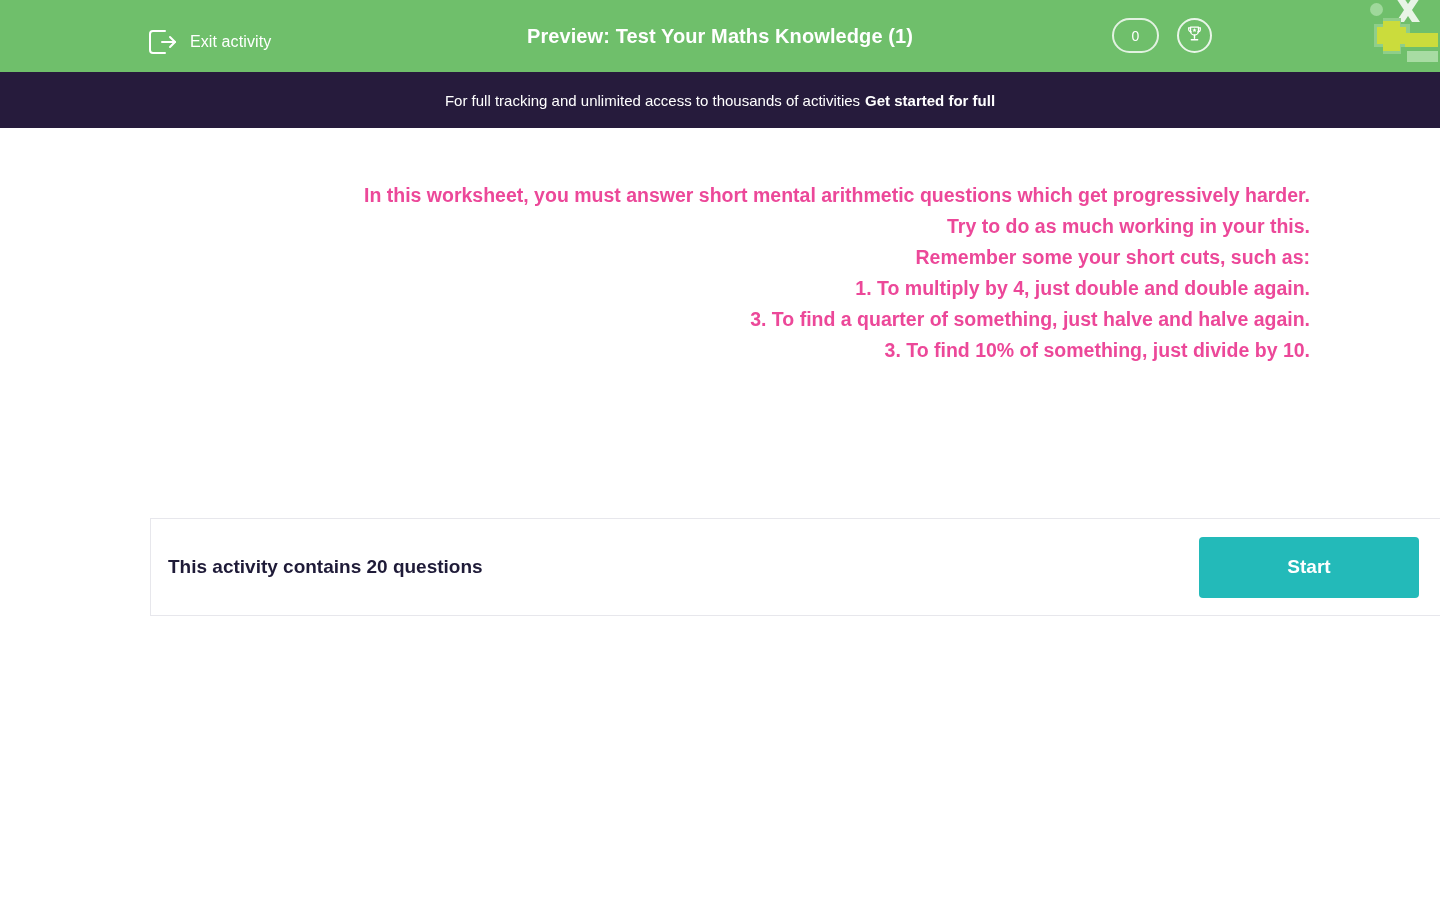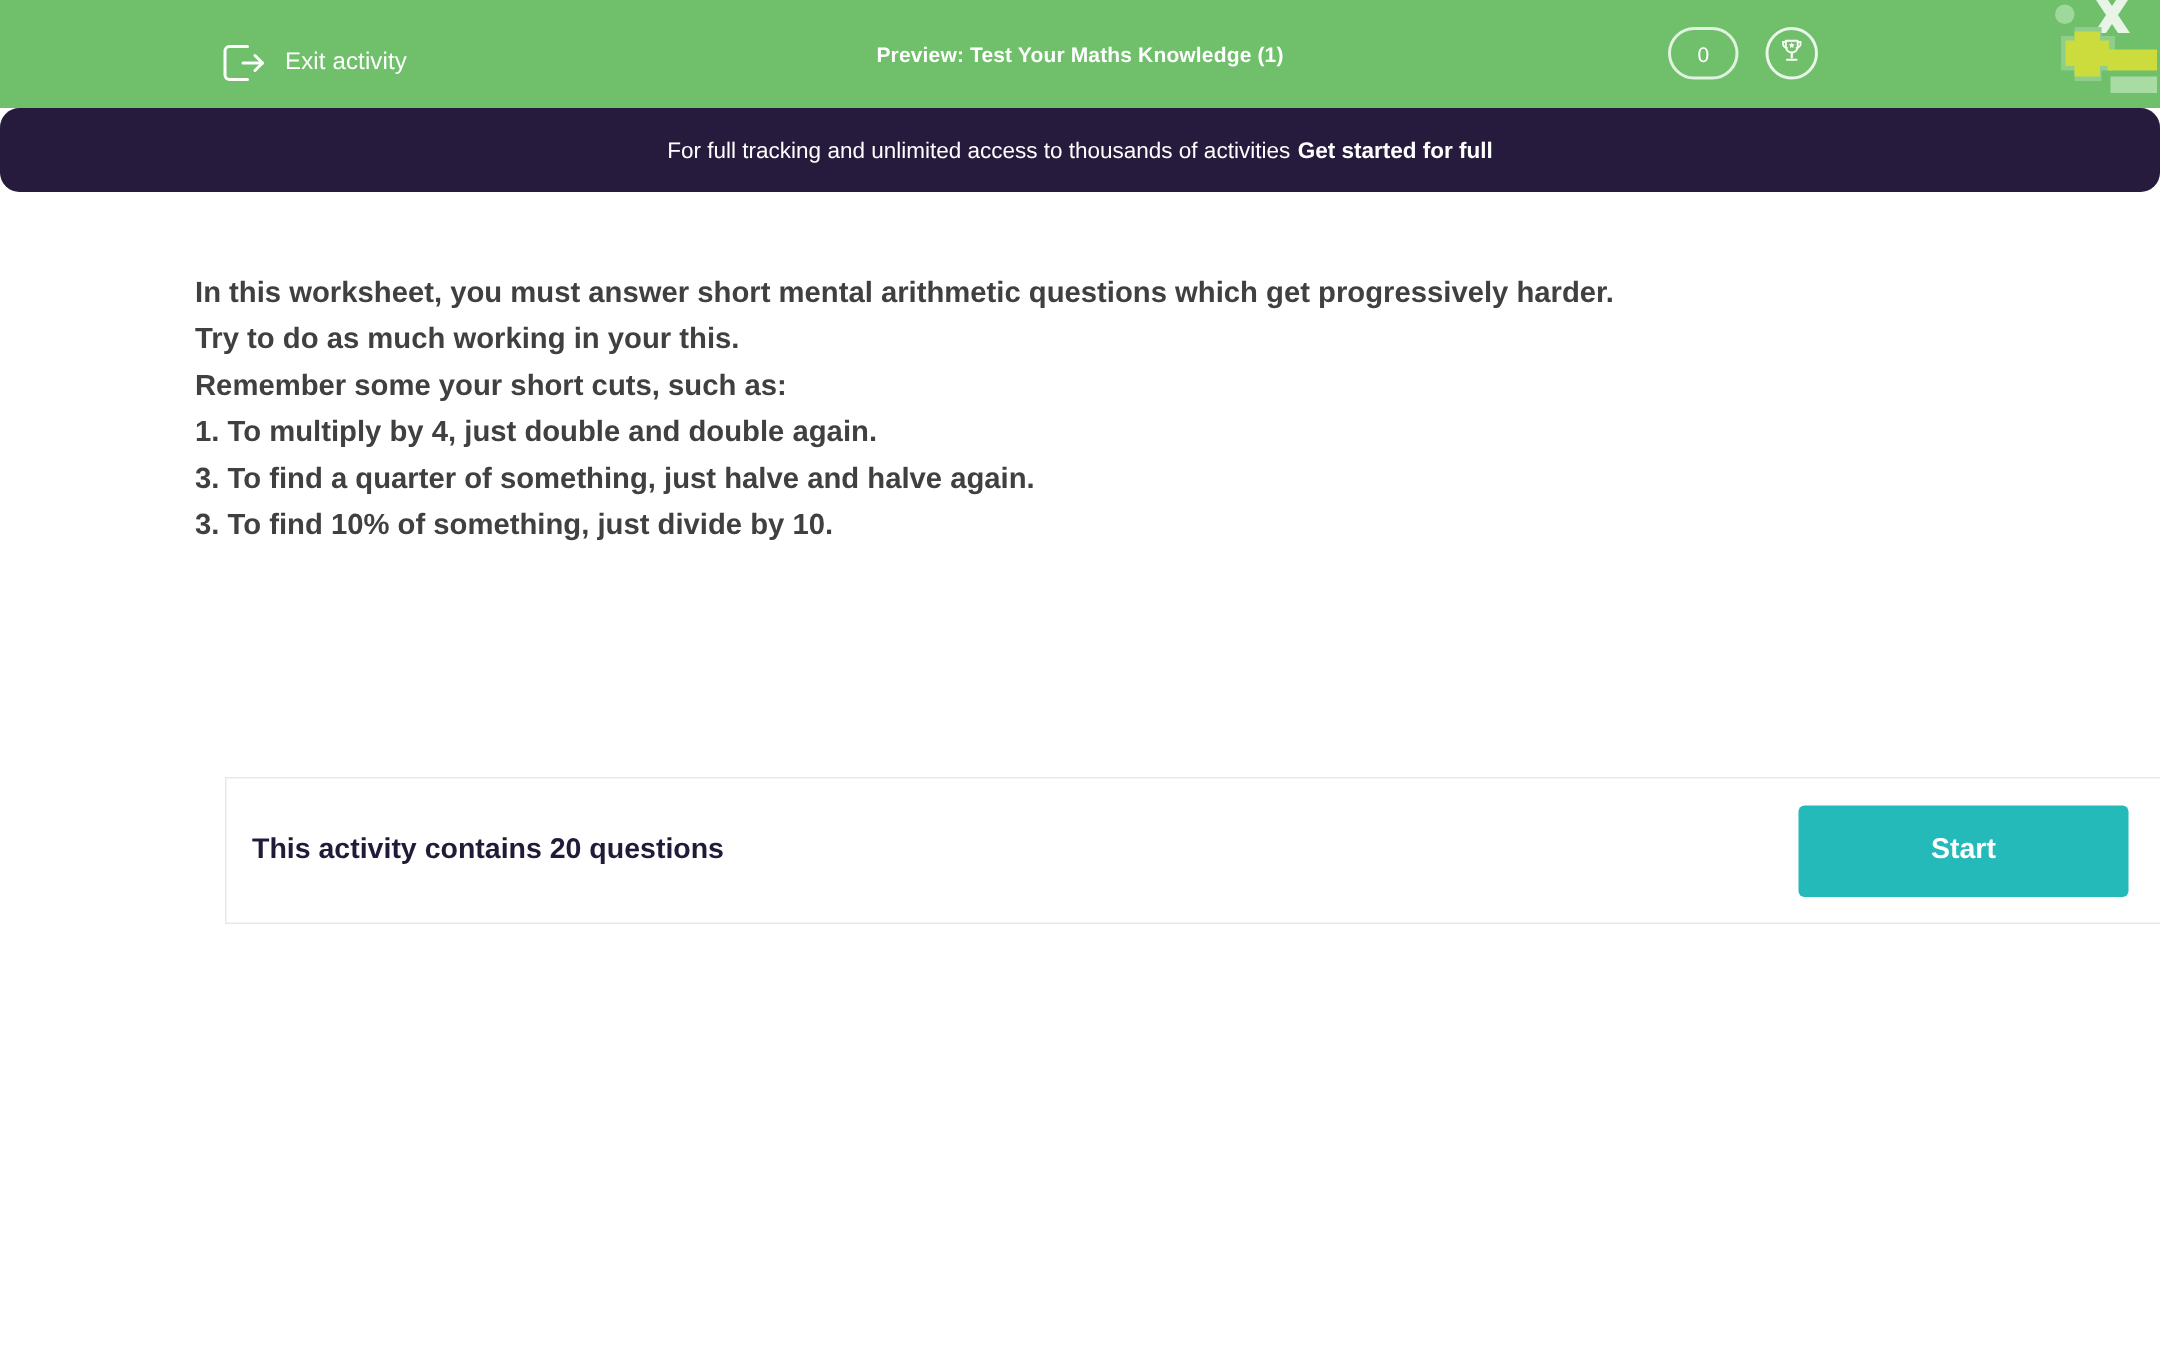--- a/index.html
+++ b/index.html
@@ -45,21 +45,21 @@
   }
 
   .header-title {
     position: absolute;
     left: 0; right: 0;
     top: 0;
     height: 72px;
     line-height: 72px;
     text-align: center;
     color: #ffffff;
-    font-size: 14px;
+    font-size: 20px;
     font-weight: 700;
     letter-spacing: 0.1px;
     pointer-events: none;
   }
 
   .header-right {
     position: absolute;
     right: 228px;
     top: 18px;
     display: flex;
@@ -135,21 +135,20 @@
   }
 
   
   .promo-banner {
     width: 1440px;
     height: 56px;
     background: #261B3C;
     display: flex;
     align-items: center;
     justify-content: center;
-    border-radius: 13px;
   }
   .promo-text {
     color: #ffffff;
     font-size: 15px;
     font-weight: 400;
   }
   .promo-cta {
     color: #ffffff;
     font-size: 15px;
     font-weight: 700;
@@ -163,22 +162,22 @@
     width: 1440px;
     height: 659px;
     background: #ffffff;
     position: relative;
   }
 
   .instructions {
     margin: 0 auto;
     padding-top: 52px;
     width: 1180px;
-    text-align: left;
-    color: #404040;
+    text-align: right;
+    color: #ec4899;
     font-size: 19.5px;
     font-weight: 700;
     line-height: 31px;
   }
   .instructions p { margin: 0; }
 
   .activity-card {
     position: absolute;
     left: 150px;
     top: 390px;

